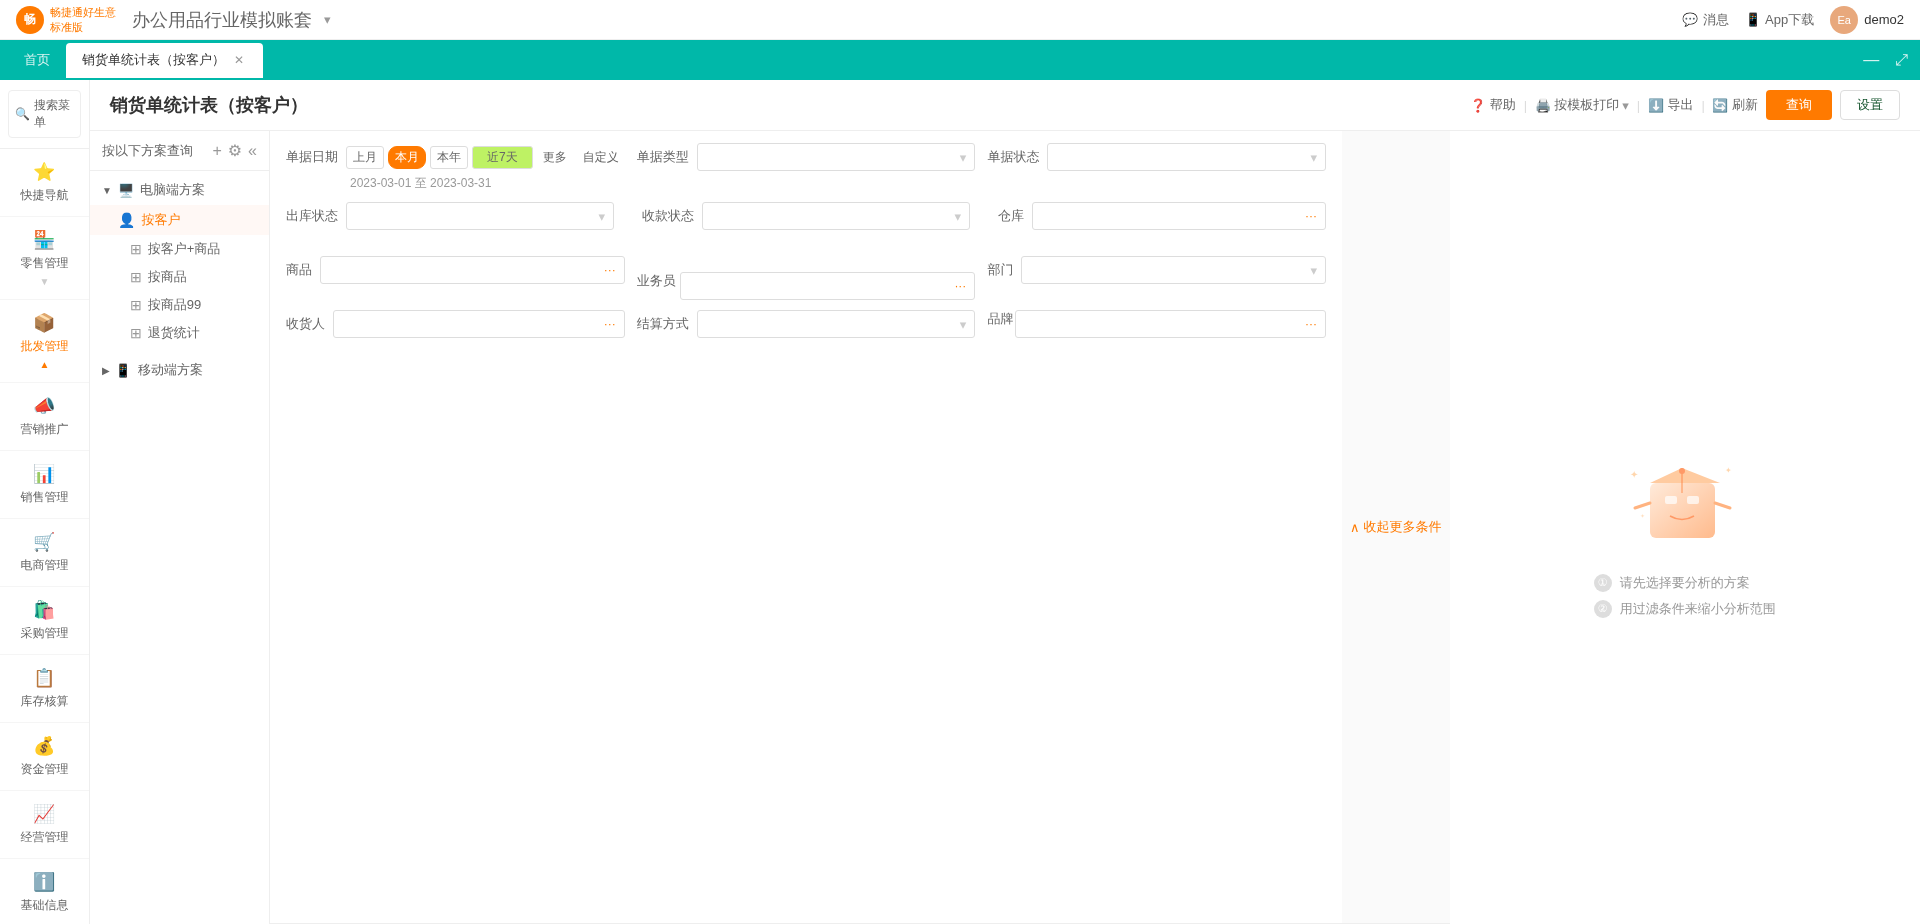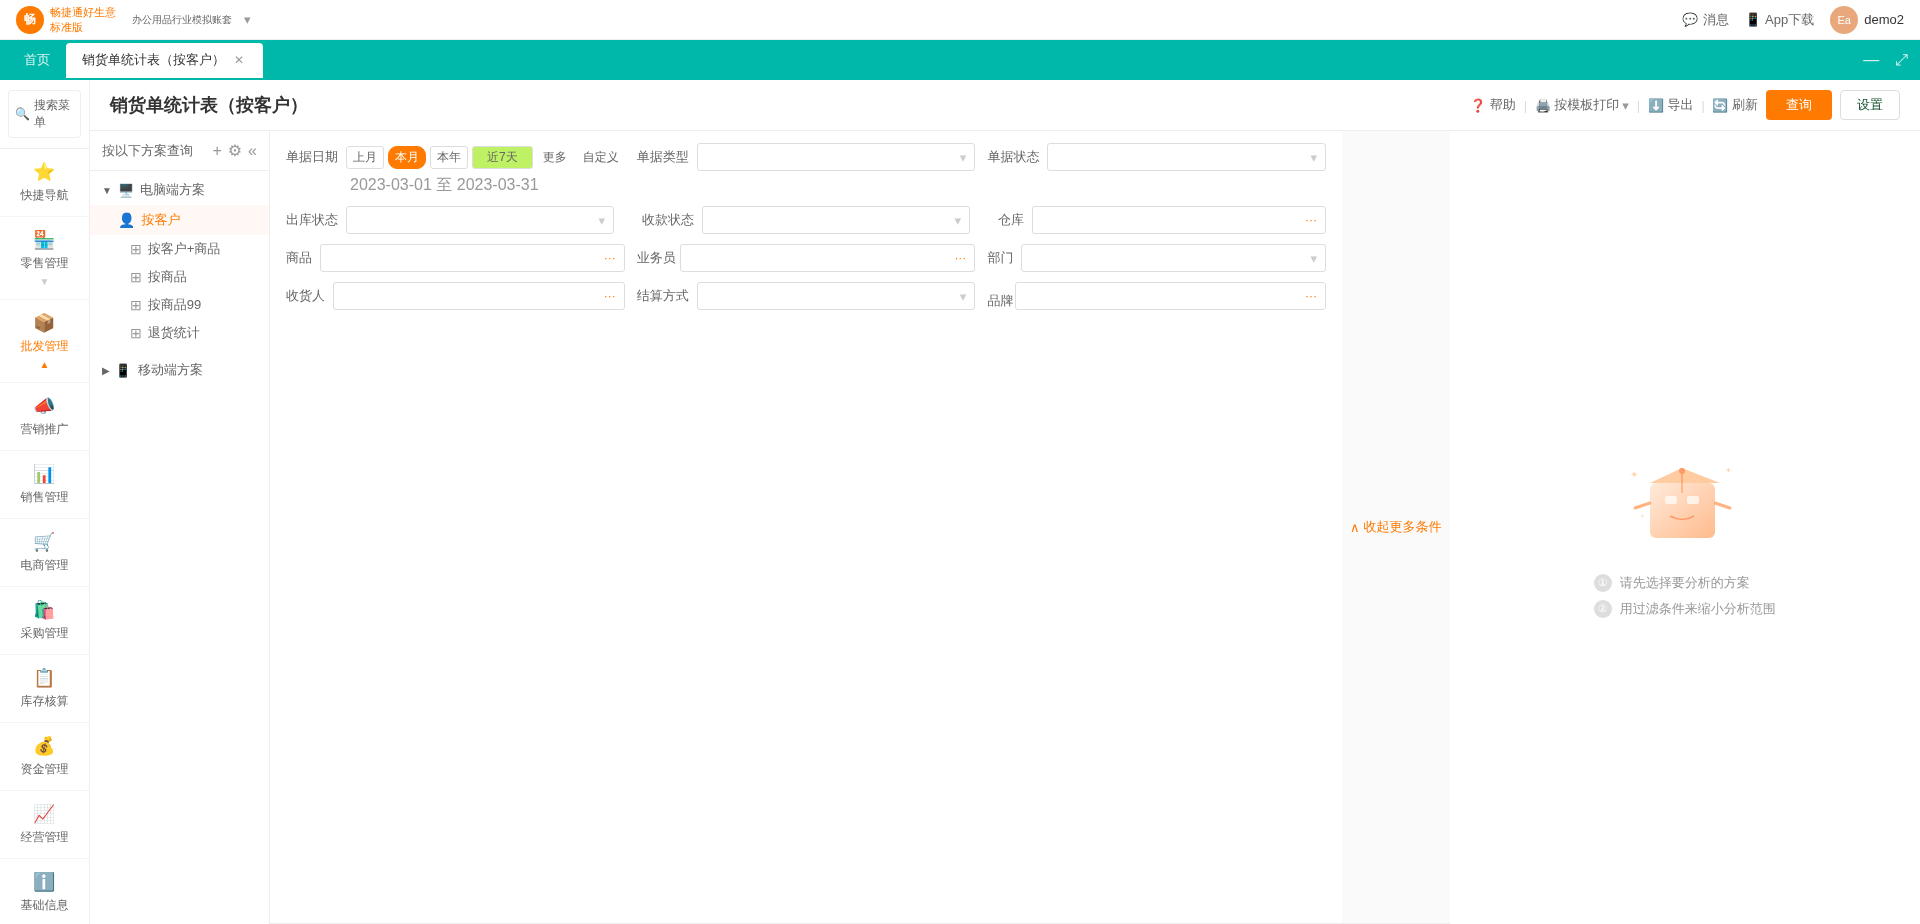--- a/index.html
+++ b/index.html
@@ -4,21 +4,21 @@
   <style>
     * { box-sizing: border-box; margin: 0; padding: 0; }
     body { font-family: 'Microsoft YaHei', Arial, sans-serif; font-size: 13px; background: #f5f5f5; color: #333; display: flex; flex-direction: column; height: 924px; overflow: hidden; }
 
     
     .top-bar { height: 40px; background: #fff; display: flex; align-items: center; justify-content: space-between; padding: 0 16px; border-bottom: 1px solid #eee; flex-shrink: 0; }
     .top-bar-left { display: flex; align-items: center; gap: 8px; }
     .logo-area { display: flex; align-items: center; gap: 6px; }
     .logo-icon { width: 28px; height: 28px; background: #ff7a00; border-radius: 50%; display: flex; align-items: center; justify-content: center; color: #fff; font-size: 12px; font-weight: bold; }
     .logo-text { font-size: 11px; color: #ff7a00; line-height: 1.3; }
-    .app-title { font-size: 10px; color: #666; margin-left: 8px; }
+    .app-title { font-size: 18px; color: #666; margin-left: 8px; }
     .app-title-dropdown { color: #999; margin-left: 4px; cursor: pointer; }
     .top-bar-right { display: flex; align-items: center; gap: 16px; }
     .top-bar-btn { display: flex; align-items: center; gap: 4px; color: #666; font-size: 13px; cursor: pointer; }
     .user-avatar { width: 28px; height: 28px; border-radius: 50%; background: #ccc; display: flex; align-items: center; justify-content: flex-start; overflow: hidden; }
     .user-name { color: #333; font-size: 13px; cursor: pointer; }
 
     
     .tab-bar { height: 40px; background: #00b8a9; display: flex; align-items: center; padding: 0 8px; gap: 0; flex-shrink: 0; }
     .tab-item { height: 35px; display: flex; align-items: center; padding: 0 16px; cursor: pointer; color: rgba(255,255,255,0.85); font-size: 13px; gap: 6px; }
     .tab-item.home { background: transparent; }
@@ -294,21 +294,21 @@
 
             <div style="display:flex;align-items:center;gap:8px;">
               <span style="color:#666;font-size:13px;white-space:nowrap;">单据状态</span>
               <div style="flex:1;height:28px;border:1px solid #ddd;border-radius:3px;background:#fff;display:flex;align-items:center;padding:0 8px;cursor:pointer;justify-content:flex-end;">
                 <span style="color:#ccc;">▾</span>
               </div>
             </div>
           </div>
 
           <div style="padding-left:64px;margin-top:-6px;margin-bottom:10px;">
-            <span style="color:#999;font-size:16px;">2023-03-01 至 2023-03-31</span>
+            <span style="color:#999;font-size:12px;">2023-03-01 至 2023-03-31</span>
           </div>
 
           <div style="display:grid;grid-template-columns:1fr 1fr 1fr;gap:28px;margin-bottom:10px;">
             <div style="display:flex;align-items:center;gap:8px;">
               <span style="color:#666;font-size:13px;white-space:nowrap;">出库状态</span>
               <div style="flex:1;height:28px;border:1px solid #ddd;border-radius:3px;background:#fff;display:flex;align-items:center;padding:0 8px;cursor:pointer;justify-content:flex-end;">
                 <span style="color:#ccc;">▾</span>
               </div>
             </div>
             <div style="display:flex;align-items:center;gap:8px;">
@@ -327,21 +327,21 @@
           </div>
 
           <div style="display:grid;grid-template-columns:1fr 1fr 1fr;gap:12px;margin-bottom:10px;">
             <div style="display:flex;align-items:center;gap:8px;">
               <span style="color:#666;font-size:13px;white-space:nowrap;">商品</span>
               <div style="flex:1;height:28px;border:1px solid #ddd;border-radius:3px;background:#fff;display:flex;align-items:center;padding:0 8px;cursor:pointer;justify-content:space-between;">
                 <span></span>
                 <span style="color:#ff7a00;font-size:12px;">···</span>
               </div>
             </div>
-            <div style="display:flex;align-items:center;gap:4px;">
+            <div style="display:flex;gap:4px;margin-top:32px;">
               <span style="color:#666;font-size:13px;white-space:nowrap;">业务员</span>
               <div style="flex:1;height:28px;border:1px solid #ddd;border-radius:3px;background:#fff;display:flex;align-items:center;padding:0 8px;cursor:pointer;justify-content:space-between;">
                 <span></span>
                 <span style="color:#ff7a00;font-size:12px;">···</span>
               </div>
             </div>
             <div style="display:flex;align-items:center;gap:8px;">
               <span style="color:#666;font-size:13px;white-space:nowrap;">部门</span>
               <div style="flex:1;height:28px;border:1px solid #ddd;border-radius:3px;background:#fff;display:flex;align-items:center;padding:0 8px;cursor:pointer;justify-content:flex-end;">
                 <span style="color:#ccc;">▾</span>
@@ -356,21 +356,21 @@
                 <span></span>
                 <span style="color:#ff7a00;font-size:12px;">···</span>
               </div>
             </div>
             <div style="display:flex;align-items:center;gap:8px;">
               <span style="color:#666;font-size:13px;white-space:nowrap;">结算方式</span>
               <div style="flex:1;height:28px;border:1px solid #ddd;border-radius:3px;background:#fff;display:flex;align-items:center;padding:0 8px;cursor:pointer;justify-content:flex-end;">
                 <span style="color:#ccc;">▾</span>
               </div>
             </div>
-            <div style="display:flex;align-items:flex-end;gap:2px;">
+            <div style="display:flex;align-items:flex-start;gap:2px;">
               <span style="color:#666;font-size:13px;white-space:nowrap;">品牌</span>
               <div style="flex:1;height:28px;border:1px solid #ddd;border-radius:3px;background:#fff;display:flex;align-items:center;padding:0 8px;cursor:pointer;justify-content:space-between;">
                 <span></span>
                 <span style="color:#ff7a00;font-size:12px;">···</span>
               </div>
             </div>
           </div>
         </div>
 
         <div class="collapse-bar">

